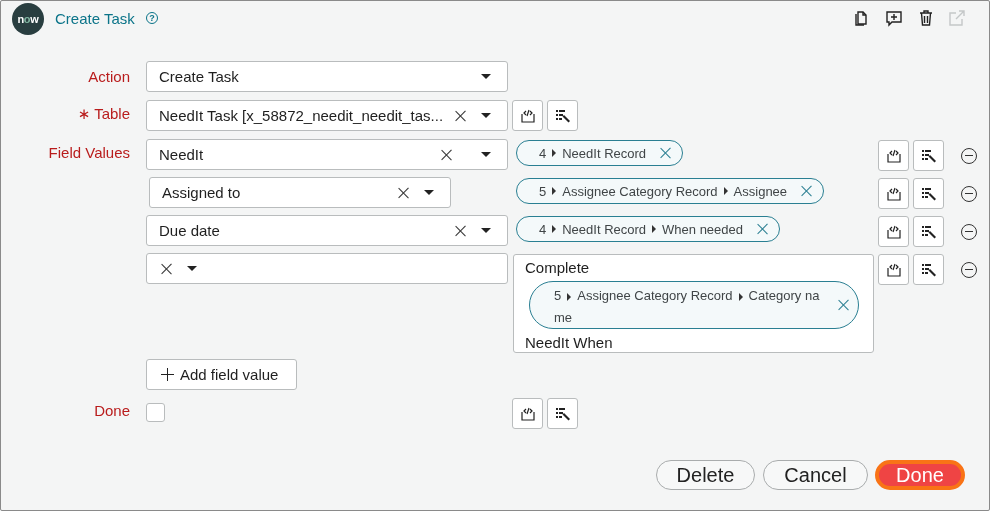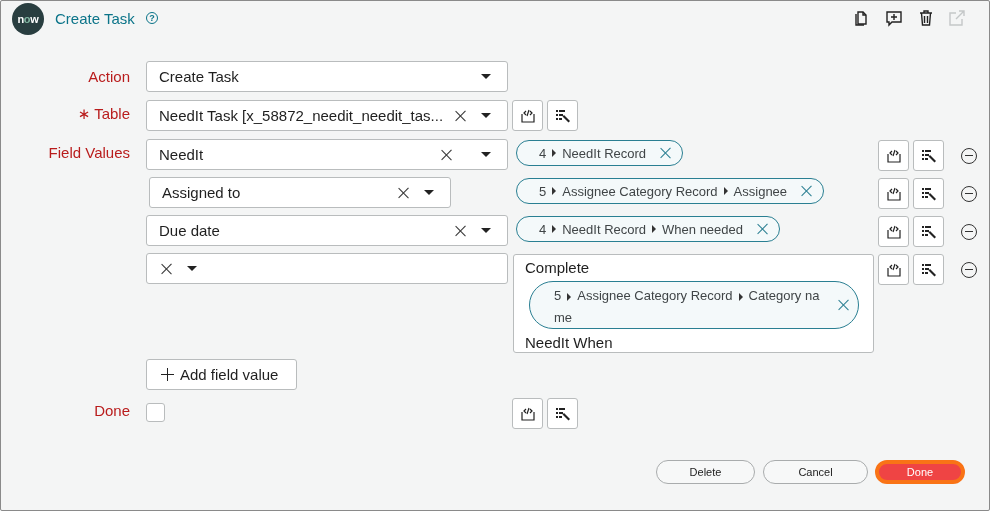--- a/index.html
+++ b/index.html
@@ -95,21 +95,21 @@
     background: #fff; border: 1px solid #b9bcbd; border-radius: 3px;
     display: flex; align-items: center; padding-left: 14px; font-size: 15px;
   }
   .addbtn .plus { position: relative; width: 13px; height: 13px; margin-right: 6px; }
   .addbtn .plus::before { content: ""; position: absolute; left: 6px; top: 0; width: 1.4px; height: 13px; background: #222; }
   .addbtn .plus::after { content: ""; position: absolute; top: 6px; left: 0; height: 1.4px; width: 13px; background: #222; }
 
   .checkbox { position: absolute; left: 146px; top: 403px; width: 19px; height: 19px; background: #fff; border: 1px solid #b9bcbd; border-radius: 3px; }
 
   .btn {
-    position: absolute; top: 460px; height: 24px; border-radius: 16px; font-size: 11px;
+    position: absolute; top: 460px; height: 30px; border-radius: 16px; font-size: 20px;
     display: flex; align-items: center; justify-content: center;
   }
   .btn.outline { background: #f7f8f8; border: 1px solid #a9acad; color: #222; }
   .btn.primary { background: #ef4444; color: #fff; border: 4px solid #f97316; }
 </style>
 </head>
 <body>
 
 <div class="frame"></div>
 

